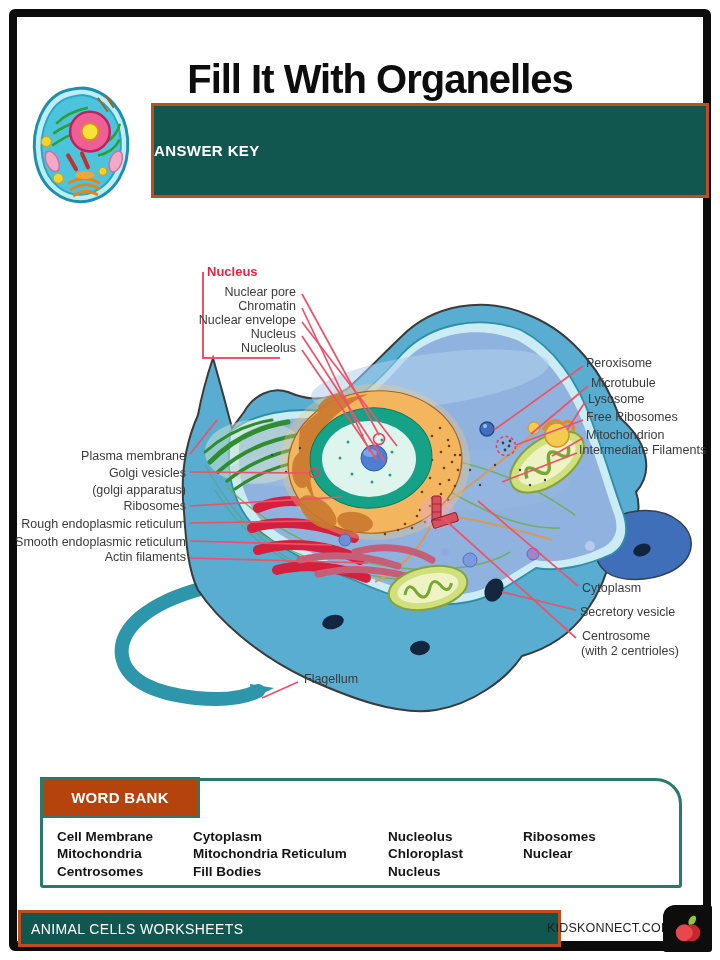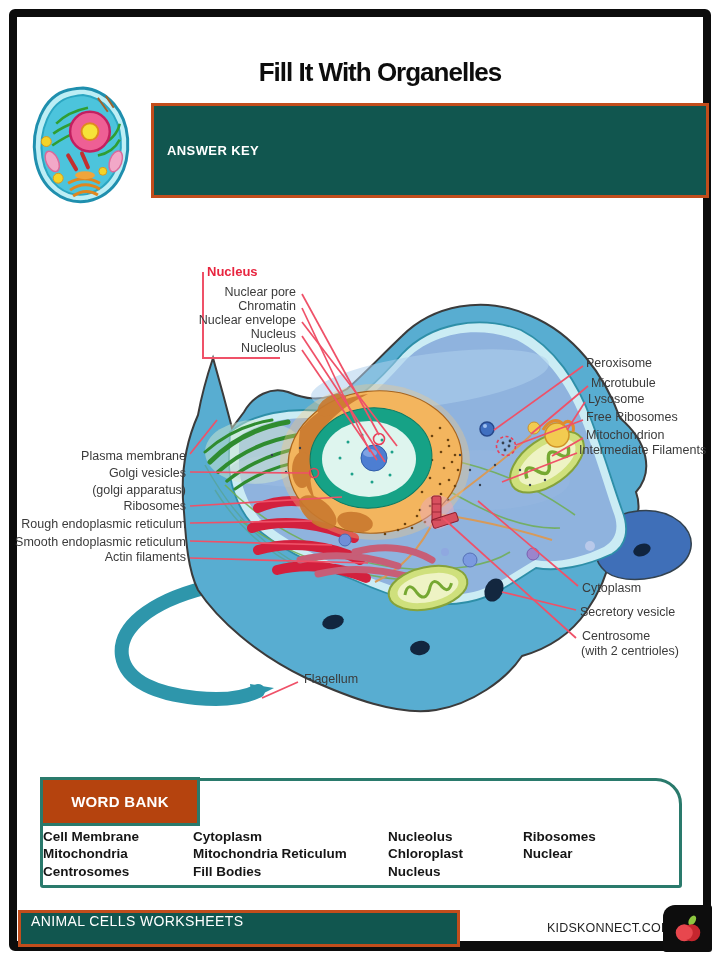--- a/index.html
+++ b/index.html
@@ -1,31 +1,31 @@
 <!DOCTYPE html>
 <html><head>
 <meta charset="utf-8">
 <style>
   html,body{margin:0;padding:0;background:#fff;}
   body{width:720px;height:960px;position:relative;font-family:"Liberation Sans",sans-serif;overflow:hidden;}
   .frame{position:absolute;left:9px;top:9px;right:9px;bottom:9px;border:8px solid #0c0c0c;border-bottom-width:10px;border-radius:6px;}
-  .page-title{position:absolute;left:135px;top:57px;width:490px;text-align:center;font-size:26px;font-weight:bold;letter-spacing:-1px;color:#0d0d0d;white-space:nowrap;}
+  .page-title{position:absolute;left:135px;top:57px;width:490px;text-align:center;font-size:40px;font-weight:bold;letter-spacing:-1px;color:#0d0d0d;white-space:nowrap;}
   .answer-banner{position:absolute;left:151px;top:103px;width:558px;height:95px;box-sizing:border-box;background:#11564f;border:3px solid #c24d1c;display:flex;align-items:center;}
-  .answer-banner span{color:#ffffff;font-size:13px;font-weight:bold;letter-spacing:.4px;padding-left:13px;}
+  .answer-banner span{color:#ffffff;font-size:15px;font-weight:bold;letter-spacing:.4px;}
   .cell-icon{position:absolute;left:28px;top:84px;}
   .diagram{position:absolute;left:0;top:230px;width:720px;height:530px;}
   .diagram svg{display:block;}
   text.lbl{font-size:12.5px;fill:#3b3b3b;}
   text.lbl-red{font-size:13px;font-weight:bold;fill:#e8253f;}
   .wb-box{position:absolute;left:40px;top:778px;width:642px;height:110px;box-sizing:border-box;border:3px solid #2a7a6c;border-radius:3px 26px 3px 3px;background:#fff;}
-  .wb-tab{position:absolute;left:40px;top:777px;width:160px;height:49px;box-sizing:border-box;background:#b5430e;border:3px solid #2a7a6c;display:flex;align-items:center;justify-content:center;}
+  .wb-tab{position:absolute;left:40px;top:777px;width:160px;height:41px;box-sizing:border-box;background:#b5430e;border:3px solid #2a7a6c;display:flex;align-items:center;justify-content:center;}
   .wb-tab span{color:#fff;font-weight:bold;font-size:15px;letter-spacing:.3px;}
   .wb-col{position:absolute;top:828px;font-size:13.5px;font-weight:bold;color:#151515;line-height:17.3px;white-space:nowrap;}
-  .wb-col.c1{left:43px;} .wb-col.c2{left:193px;} .wb-col.c3{left:388px;} .wb-col.c4{left:523px;}
-  .footer-banner{position:absolute;left:18px;top:910px;width:442px;height:37px;box-sizing:border-box;background:#11564f;border:3px solid #c24d1c;display:flex;align-items:flex-start;z-index:3;}
+  .wb-col.c1{left:57px;} .wb-col.c2{left:193px;} .wb-col.c3{left:388px;} .wb-col.c4{left:523px;}
+  .footer-banner{position:absolute;left:18px;top:910px;width:543px;height:37px;box-sizing:border-box;background:#11564f;border:3px solid #c24d1c;display:flex;align-items:center;z-index:3;}
   .footer-banner span{color:#fff;font-size:14px;letter-spacing:.4px;padding-left:10px;}
   .site-text{position:absolute;left:547px;top:921px;font-size:12.5px;color:#1f1f1f;letter-spacing:.2px;z-index:3;}
   .apple-badge{position:absolute;left:663px;top:905px;width:49px;height:47px;background:#0d0d0d;border-radius:12px 3px 3px 3px;z-index:4;display:flex;align-items:center;justify-content:center;}
 </style>
 </head>
 <body>
 
 <div class="frame"></div>
 
 <div class="cell-icon">

